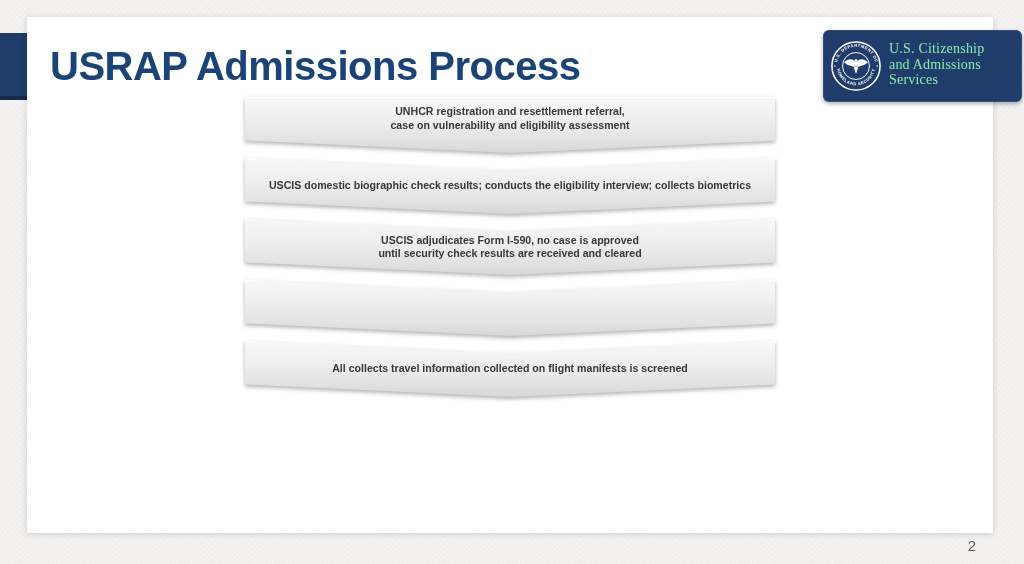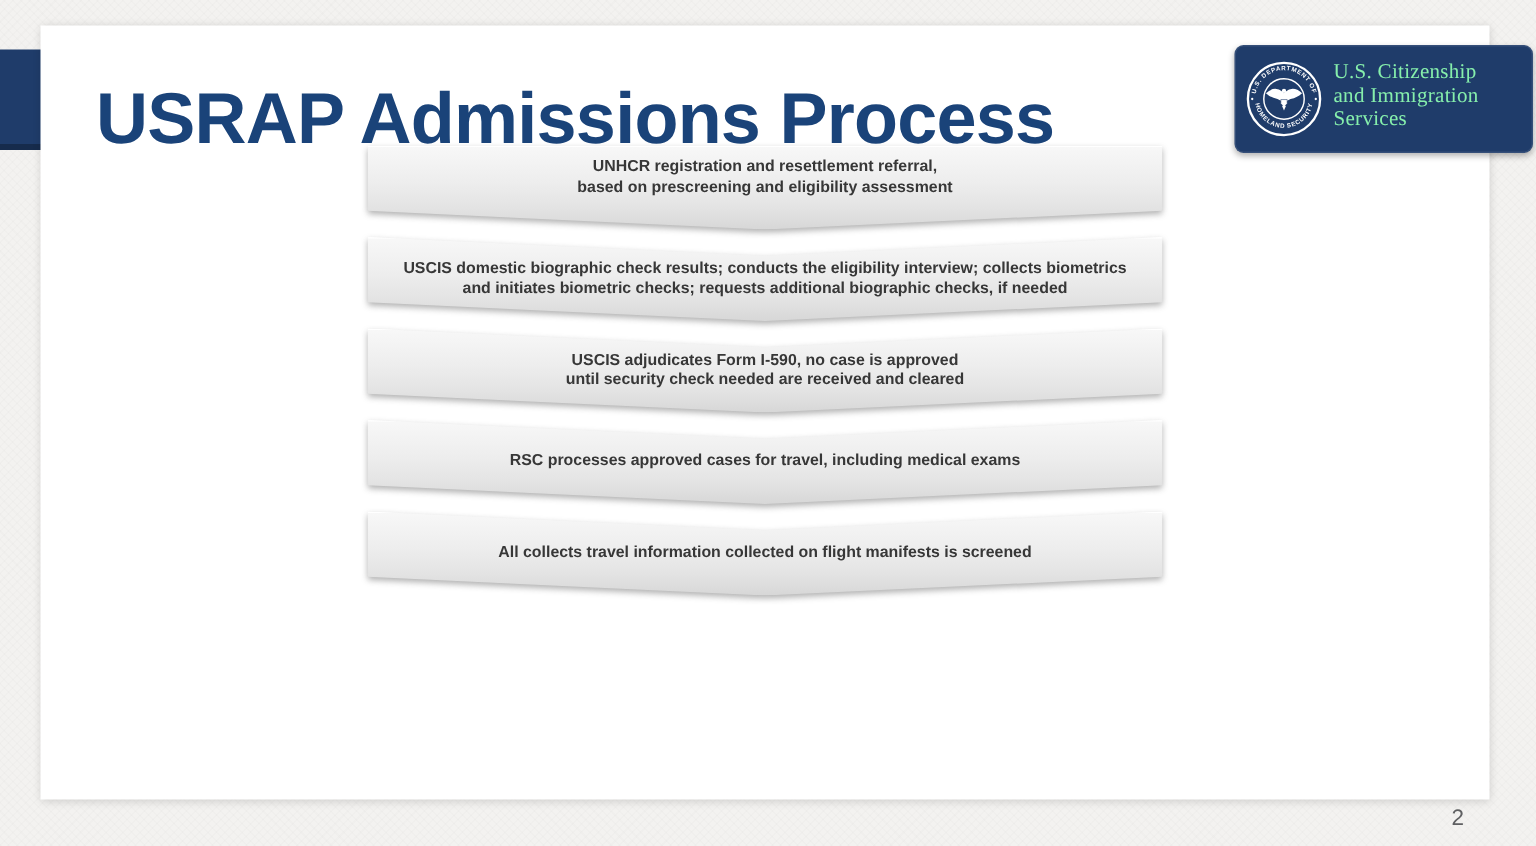--- a/index.html
+++ b/index.html
@@ -21,22 +21,22 @@
     background:#1f3c6a;
     box-shadow:inset 0 -4px 0 rgba(0,0,0,0.28);
   }
   
   .card{
     position:absolute;left:27px;top:17px;width:966px;height:516px;
     background:#ffffff;
     box-shadow:0 1px 6px rgba(0,0,0,0.16);
   }
   .title{
-    position:absolute;left:21px;top:24px;margin:16px;
-    font-size:48px;line-height:46px;font-weight:bold;
+    position:absolute;left:21px;top:24px;margin:2px;
+    font-size:40px;line-height:46px;font-weight:bold;
     color:#1a4379;letter-spacing:-0.5px;
     font-family:"Liberation Sans","DejaVu Sans",sans-serif;
   }
   
   .steps{
     position:absolute;left:218px;top:80px;width:530px;
     display:flex;flex-direction:column;gap:5px;
   }
   .chev-wrap{filter:drop-shadow(0 2px 2px rgba(80,80,80,0.45));}
   .chev{
@@ -82,42 +82,40 @@
   <div class="ribbon"></div>
 
   <div class="card">
     <h1 class="title">USRAP Admissions Process</h1>
 
     <div class="steps">
 
       <div class="chev-wrap">
         <div class="chev first">
           <div class="line">UNHCR registration and resettlement referral,</div>
-          <div class="line">based on prescreening and eligibility assessment</div>
+          <div class="line">case on vulnerability and eligibility assessment</div>
         </div>
       </div>
 
 
       <div class="chev-wrap">
         <div class="chev">
           <div class="line">USCIS domestic biographic check results; conducts the eligibility interview; collects biometrics</div>
-          <div class="line">and initiates biometric checks; requests additional biographic checks, if needed</div>
         </div>
       </div>
 
       <div class="chev-wrap">
         <div class="chev">
           <div class="line">USCIS adjudicates Form I-590, no case is approved</div>
-          <div class="line">until security check needed are received and cleared</div>
+          <div class="line">until security check results are received and cleared</div>
         </div>
       </div>
 
       <div class="chev-wrap">
         <div class="chev">
-          <div class="line">RSC processes approved cases for travel, including medical exams</div>
         </div>
       </div>
 
       <div class="chev-wrap">
         <div class="chev">
           <div class="line">All collects travel information collected on flight manifests is screened</div>
         </div>
       </div>
 
 
@@ -142,20 +140,20 @@
         <path d="M-12.5,-4 Q-6.5,-9.5 -1,-5 L0,-4 L1,-5 Q6.5,-9.5 12.5,-4 Q9.5,-1 4.5,0 L2.5,1 L0,2.6 L-2.5,1 L-4.5,0 Q-9.5,-1 -12.5,-4 Z" fill="#ffffff"></path>
         <circle cx="0" cy="-5.6" r="1.5" fill="#ffffff"></circle>
         <path d="M-2.2,0.4 h4.4 v2.8 L0,5.6 L-2.2,3.2 Z" fill="#ffffff" stroke="#1f3c6a" stroke-width="0.4"></path>
         <path d="M-1.4,4.6 L0,8 L1.4,4.6 Z" fill="#ffffff"></path>
       </g>
       <circle cx="-22" cy="0" r="0.8" fill="#ffffff"></circle>
       <circle cx="22" cy="0" r="0.8" fill="#ffffff"></circle>
     </svg>
     <div class="logo-text">
       <div>U.S. Citizenship</div>
-      <div>and Immigration</div>
+      <div>and Admissions</div>
       <div>Services</div>
     </div>
   </div>
 
   <div class="page-number">2</div>
 
 </div>
 
 </body></html>

